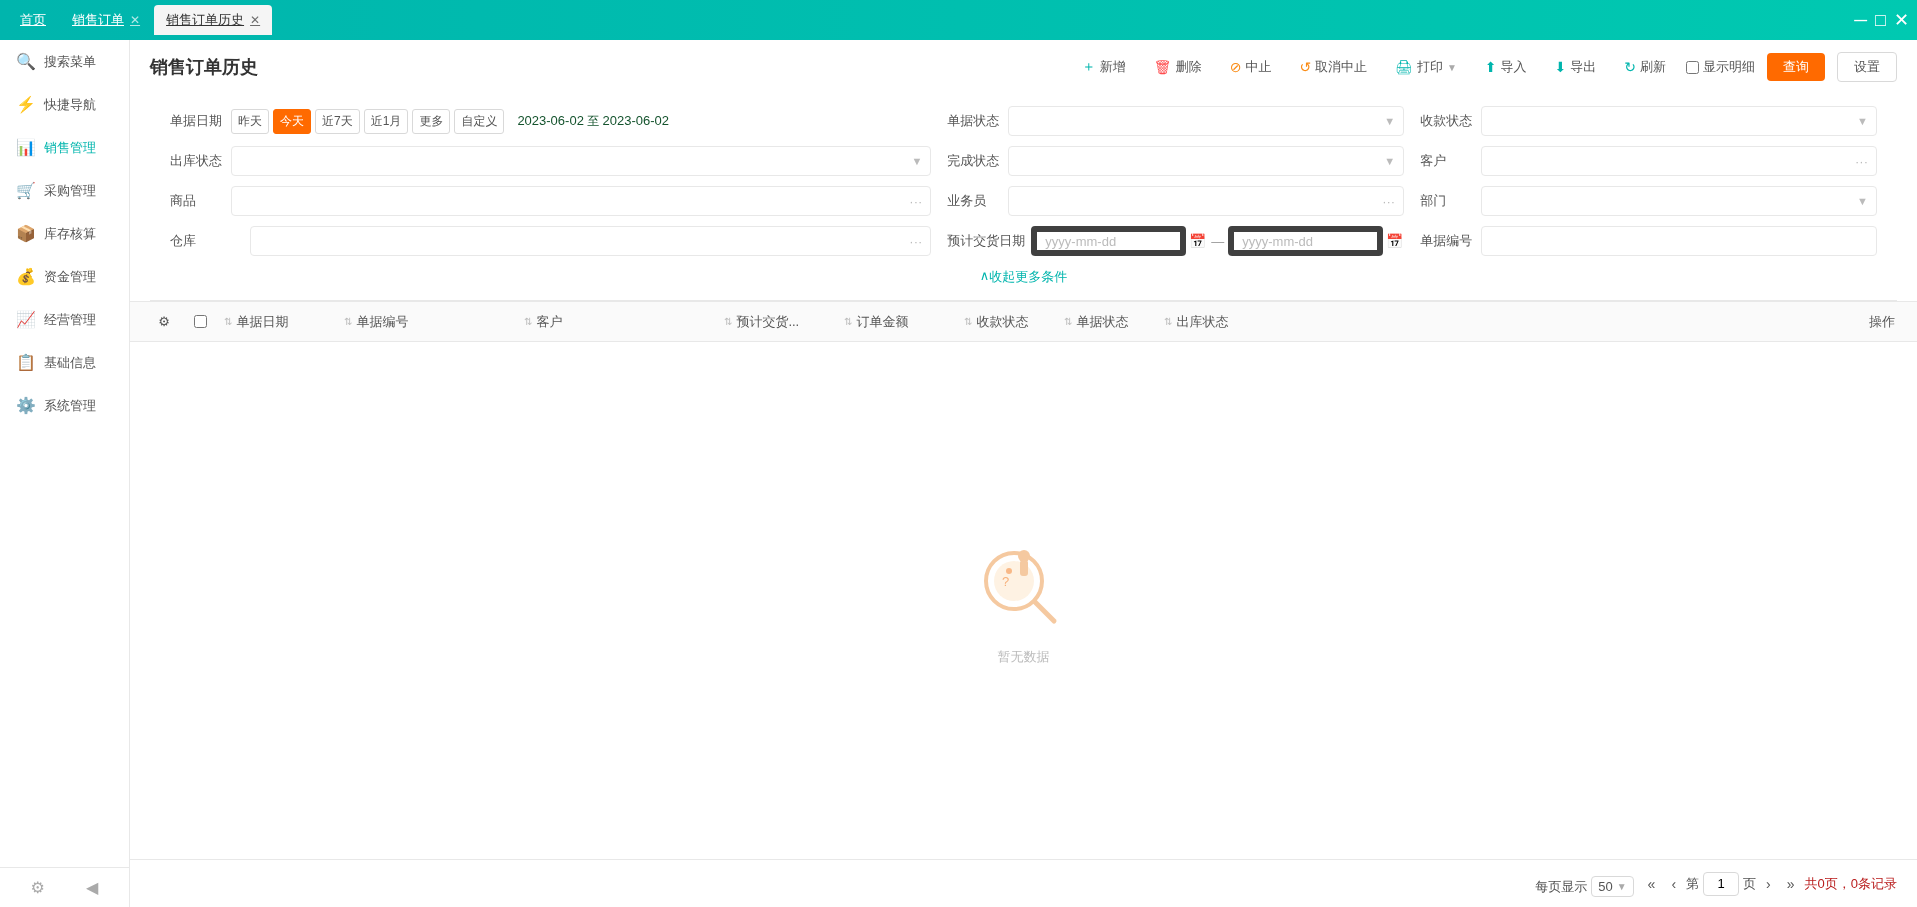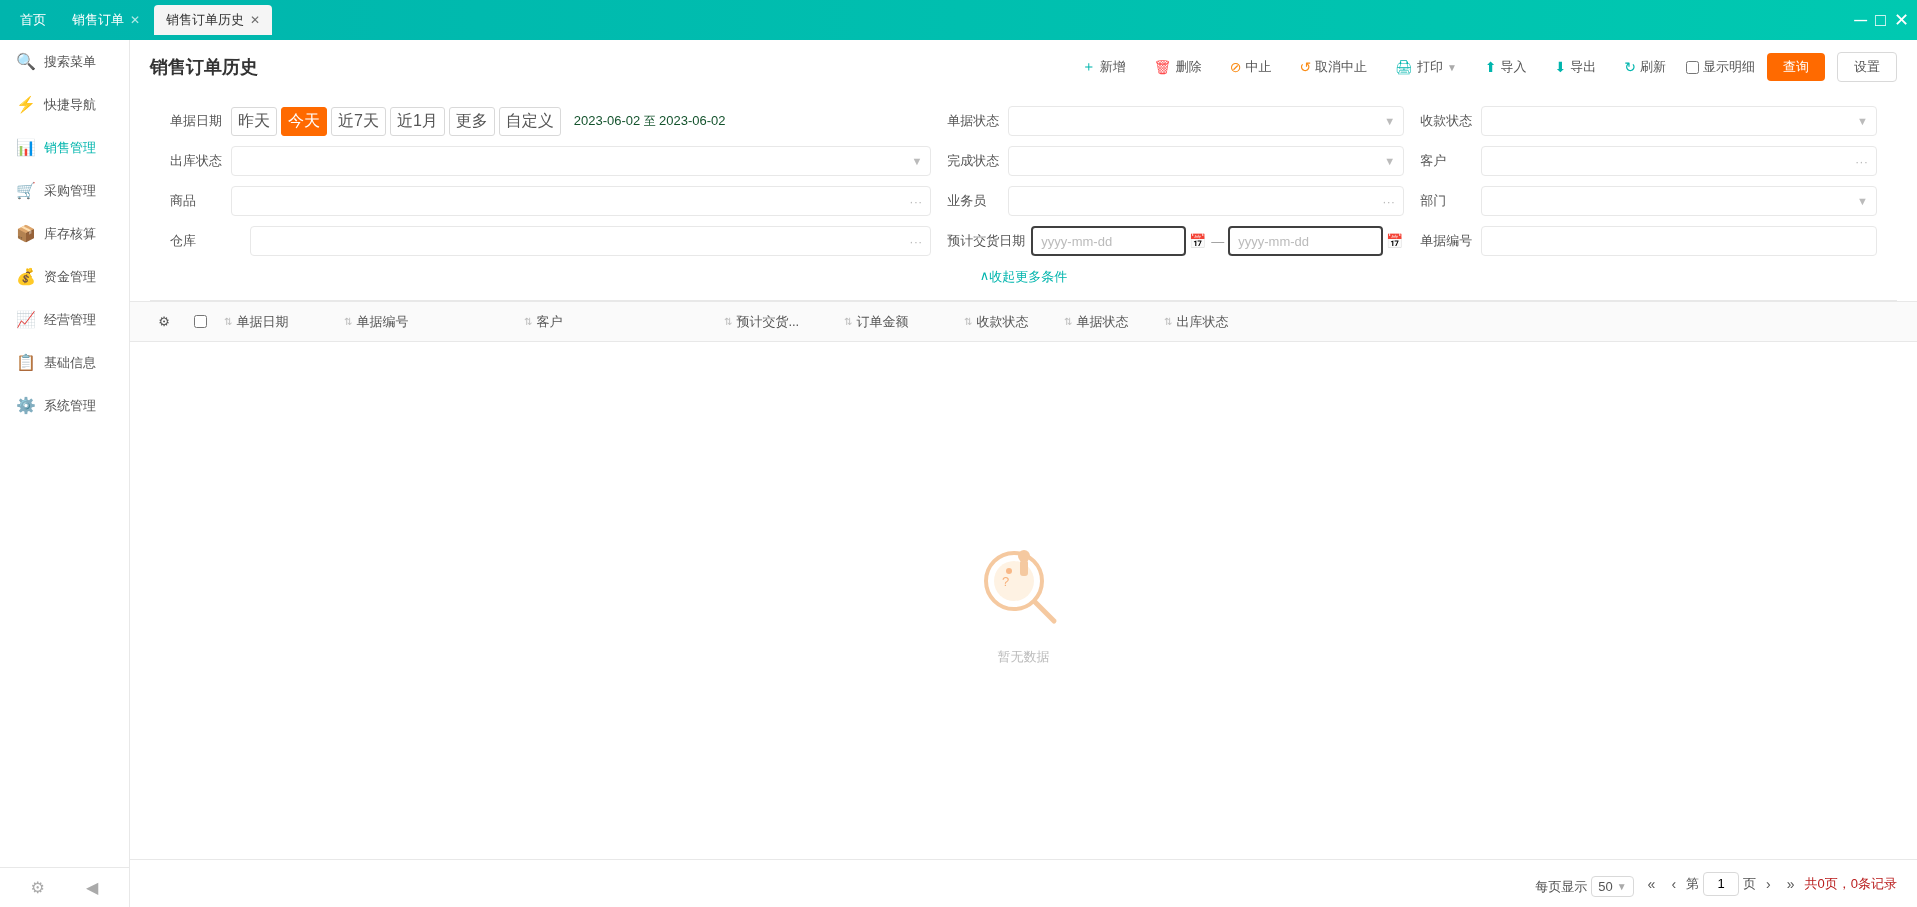--- a/index.html
+++ b/index.html
@@ -24,20 +24,21 @@
     .tab {
       height: 30px;
       padding: 0 12px;
       display: flex;
       align-items: center;
       gap: 6px;
       cursor: pointer;
       border-radius: 4px 4px 0 0;
       color: white;
       font-size: 13px;
+      text-decoration: underline;
     }
     .tab.active {
       background: #f5f5f5;
       color: #333;
     }
     .tab .close-icon { font-size: 12px; cursor: pointer; opacity: 0.7; }
     .topbar-right {
       display: flex;
       align-items: center;
       gap: 8px;
@@ -179,21 +180,21 @@
     .date-filter-btns {
       display: flex;
       align-items: center;
       gap: 4px;
     }
     .date-btn {
       padding: 3px 6px;
       border: 1px solid #d9d9d9;
       border-radius: 3px;
       cursor: pointer;
-      font-size: 16px;
+      font-size: 12px;
       color: #555;
       background: white;
     }
     .date-btn.active {
       background: #ff6a00;
       color: white;
       border-color: #ff6a00;
     }
     .date-range {
       font-size: 12px;
@@ -230,21 +231,21 @@
     }
     .input-control .dots { color: #bbb; }
     .date-input-group {
       display: flex;
       align-items: center;
       gap: 4px;
       flex: 1;
     }
     .date-input {
       height: 30px;
-      border: 2px solid #404040;
+      border: 6px solid #404040;
       border-radius: 4px;
       padding: 0 8px;
       flex: 1;
       display: flex;
       align-items: center;
       color: #bbb;
       font-size: 13px;
       background: white;
     }
     .cal-icon { color: #fa8c16; font-size: 14px; cursor: pointer; }
@@ -631,20 +632,23 @@
           <span>收款状态</span>
         </div>
         <div class="th th-status">
           <span class="th-sort">⇅</span>
           <span>单据状态</span>
         </div>
         <div class="th th-out">
           <span class="th-sort">⇅</span>
           <span>出库状态</span>
         </div>
+        <div class="th th-action">
+          <span>操作</span>
+        </div>
       </div>
 
       <div class="empty-state">
         <svg class="empty-icon" viewBox="0 0 100 100" xmlns="http://www.w3.org/2000/svg">
           <circle cx="40" cy="45" r="28" fill="none" stroke="#f5c9a0" stroke-width="4"></circle>
           <line x1="61" y1="66" x2="80" y2="85" stroke="#f5c9a0" stroke-width="5" stroke-linecap="round"></line>
           <circle cx="40" cy="45" r="20" fill="#fde9d0" opacity="0.6"></circle>
           <circle cx="50" cy="20" r="6" fill="#f5c9a0"></circle>
           <rect x="46" y="24" width="8" height="16" rx="3" fill="#f5c9a0"></rect>
           <circle cx="35" cy="35" r="3" fill="#f5a060" opacity="0.7"></circle>

